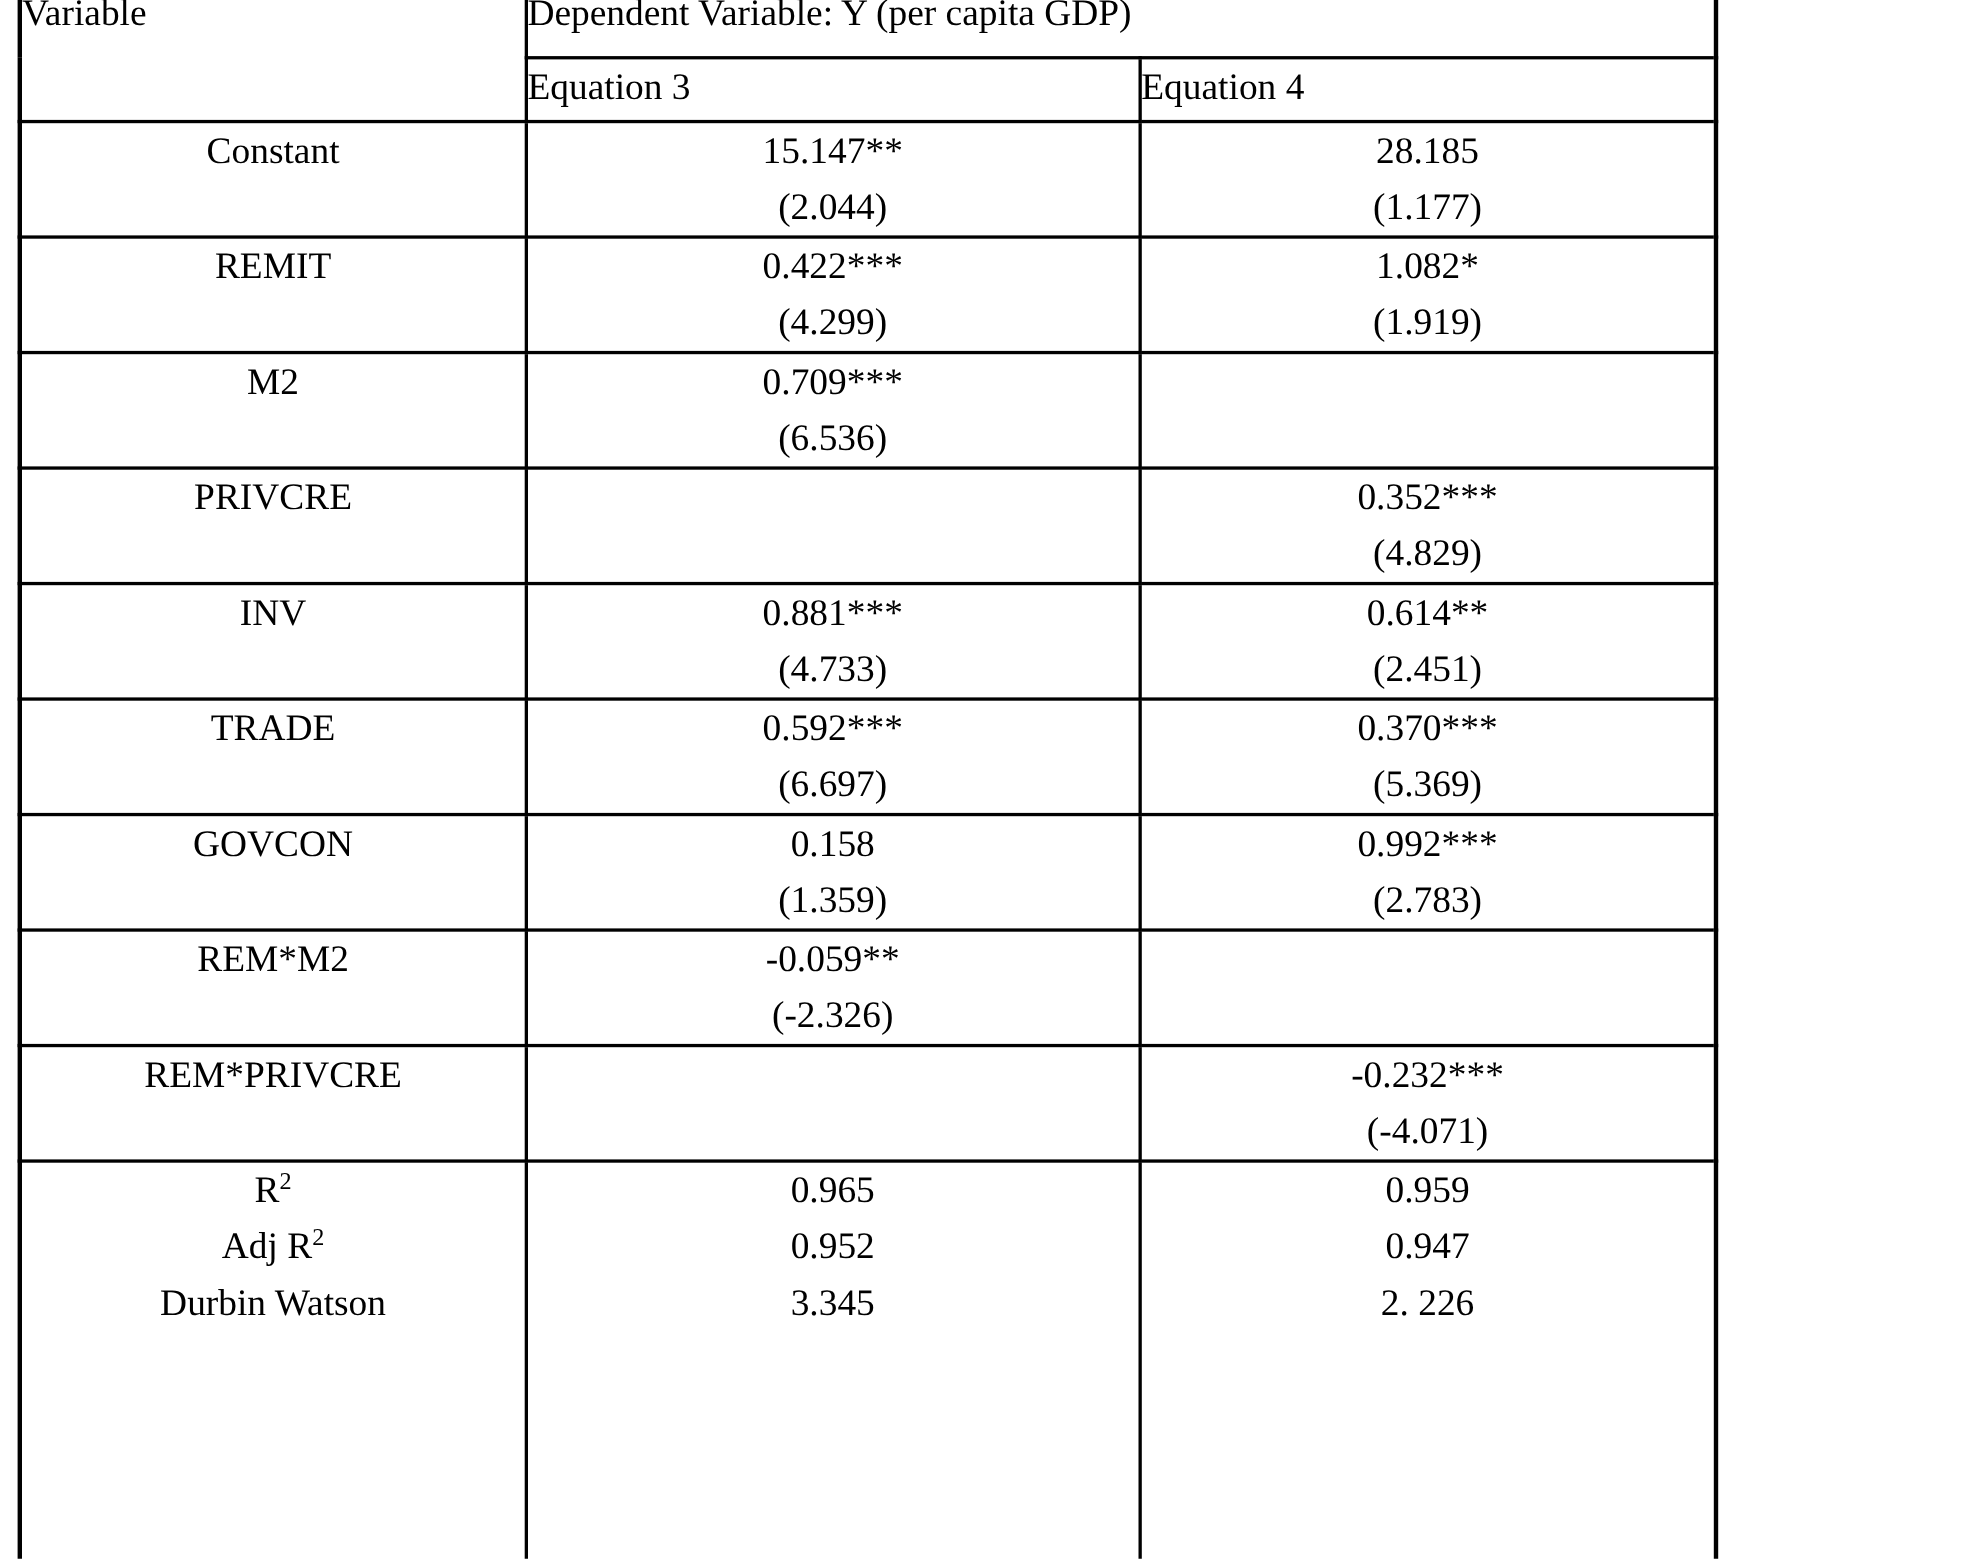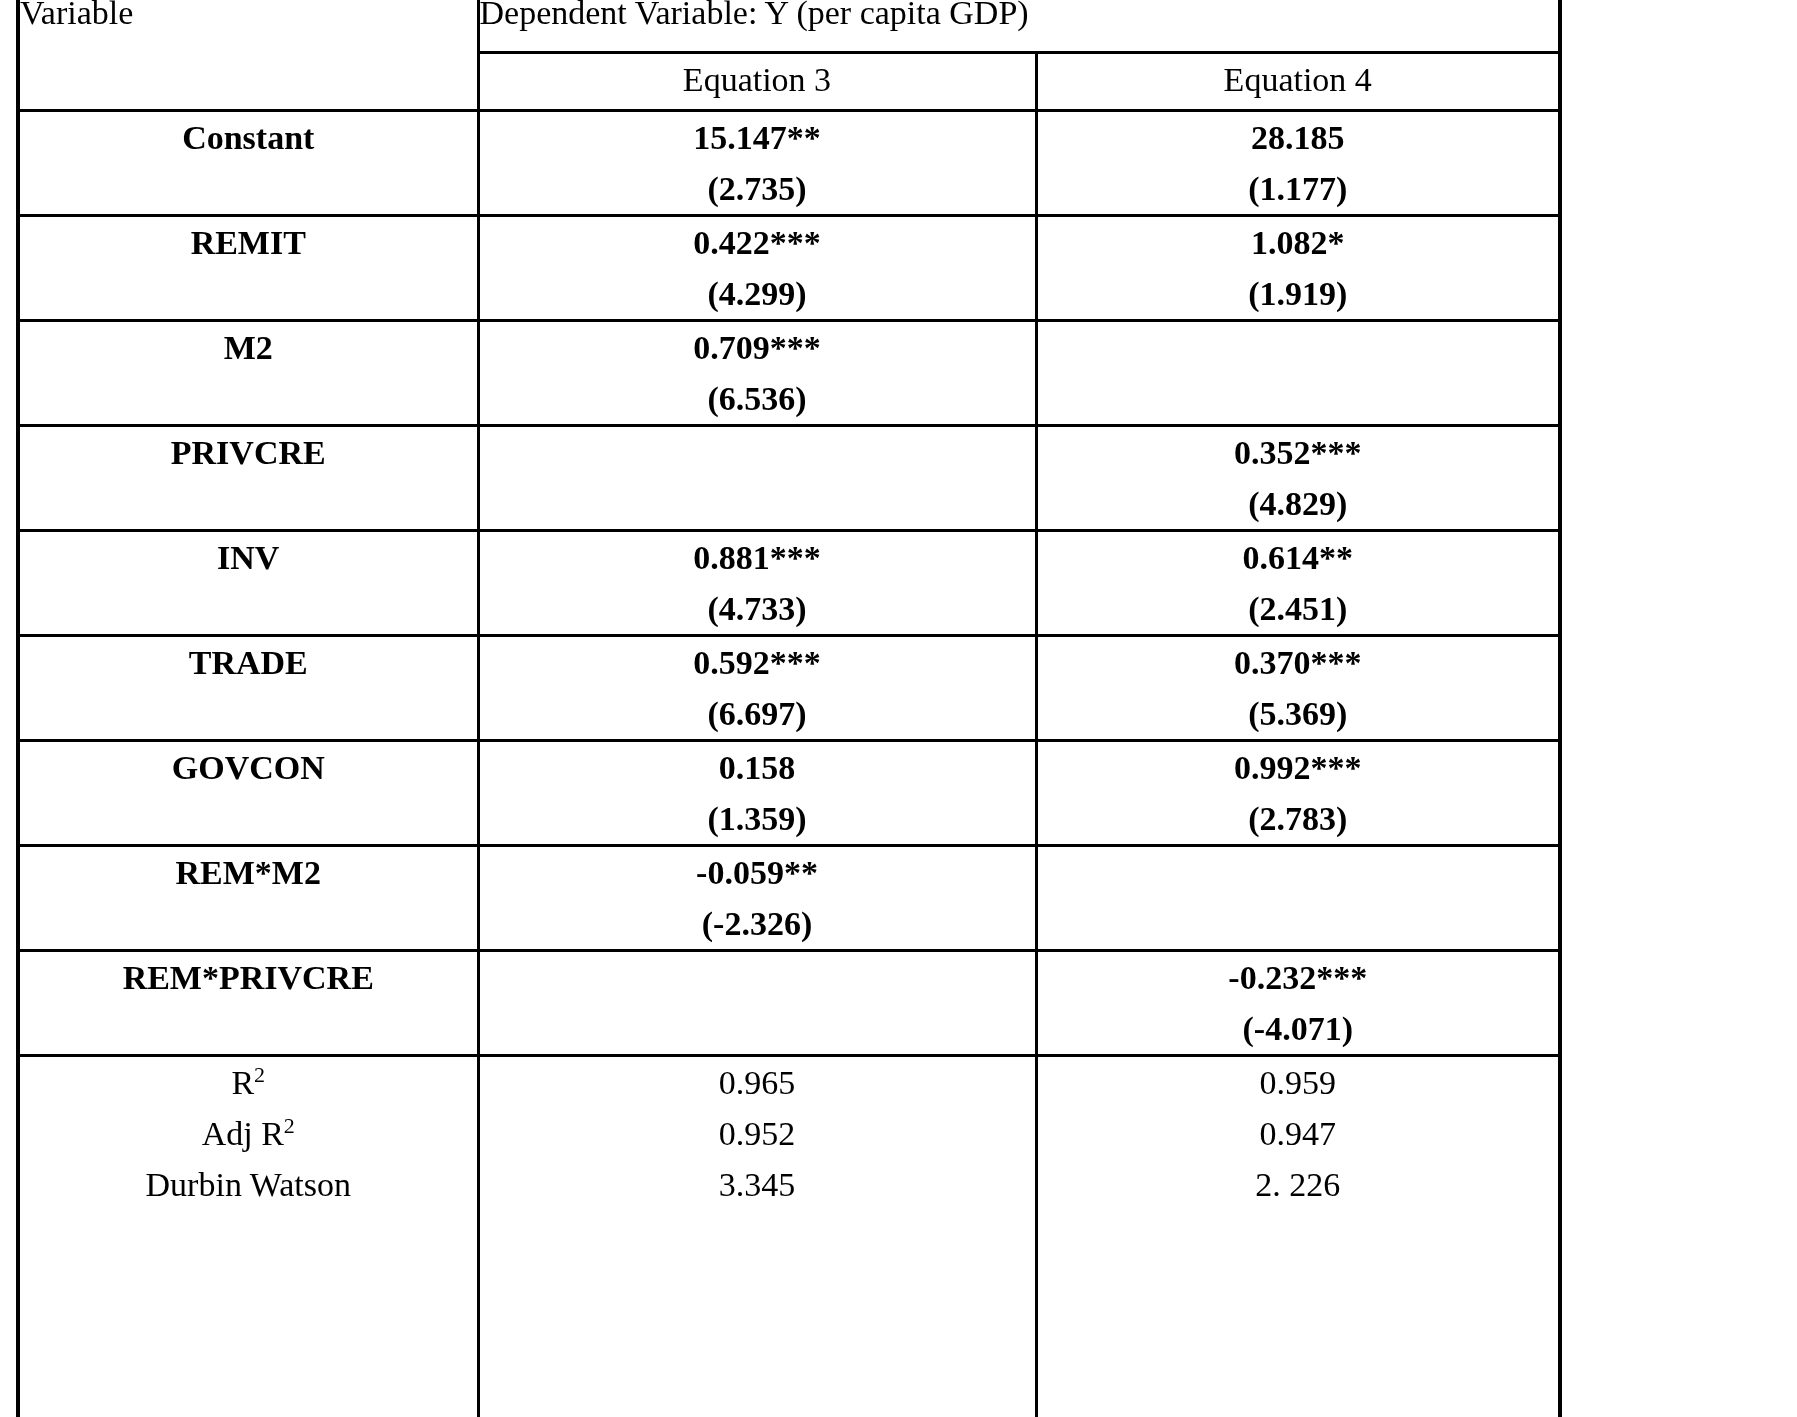--- a/index.html
+++ b/index.html
@@ -16,23 +16,23 @@
     font-family: "Liberation Serif", "DejaVu Serif", serif;
     font-size: 34px;
     color: #000;
   }
   .reg td { border: 3px solid #000; padding: 0; vertical-align: top; background: #fff; }
 
   .hr1 { height: 60px; }
   .hr2 { height: 58px; }
   .th-var  { text-align: left; padding: 3px 0 0 12px; }
   .th-dep  { text-align: left; padding: 3px 0 0 14px; }
-  .th-eq   { text-align: center; vertical-align: middle; line-height: 51px; }
+  .th-eq   { vertical-align: middle; line-height: 51px; }
 
-  .dr { height: 104px; font-weight: bold; }
+  .dr { height: 104px; }
   .dr td { text-align: center; line-height: 51px; }
   .var-cell { padding-right: 140px; }
 
   .sr { height: 368px; }
   .sr td { text-align: center; line-height: 51px; }
 
   sup { font-size: 22px; line-height: 0; }
 
   .line { min-height: 51px; }
 </style>
@@ -55,21 +55,21 @@
 
     <tr class="hr2">
       <td class="th-eq">Equation 3</td>
       <td class="th-eq">Equation 4</td>
     </tr>
 
     <tr class="dr">
       <td class="var-cell">Constant</td>
       <td>
         <div class="line">15.147**</div>
-        <div class="line">(2.735)</div>
+        <div class="line">(2.044)</div>
       </td>
       <td>
         <div class="line">28.185</div>
         <div class="line">(1.177)</div>
       </td>
     </tr>
 
     <tr class="dr">
       <td class="var-cell">REMIT</td>
       <td>

